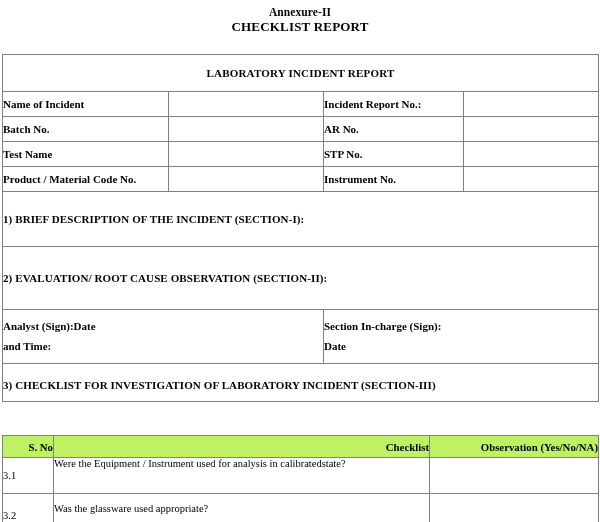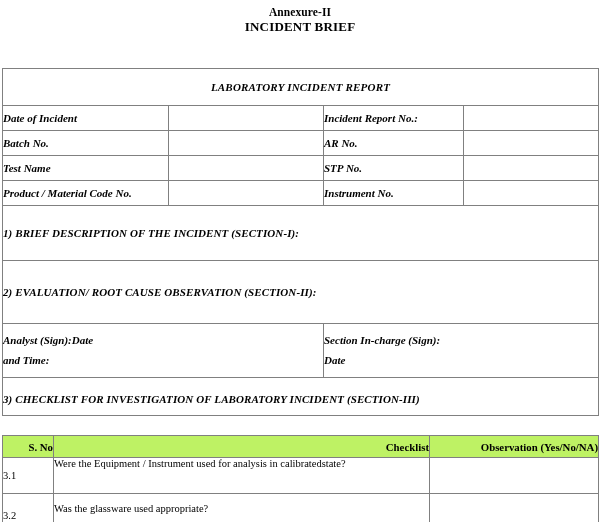--- a/index.html
+++ b/index.html
@@ -30,25 +30,24 @@
     font-weight: bold;
     line-height: 1.25;
   }
   .title-annexure { font-size: 11.5px; letter-spacing: 0.1px; }
   .title-main { font-size: 13px; letter-spacing: 0.2px; }
 
   
   .doc-table {
     position: absolute;
     left: 2px;
-    top: 68px;
+    top: 54px;
     width: 596px;
     border-collapse: collapse;
     table-layout: fixed;
-    font-style: italic;
   }
   .doc-table td {
     border: 1px solid #808080;
     padding: 0;
     vertical-align: middle;
     font-size: 11px;
   }
 
   
   .banner-cell {
@@ -130,38 +129,38 @@
   .chk-row-2 .chk-text { padding-top: 9px; }
   .chk-obs { background: #ffffff; }
 </style>
 </head>
 <body>
 
 <div class="page">
 
   <div class="title-block">
     <div class="title-line title-annexure">Annexure-II</div>
-    <div class="title-line title-main">INCIDENT BRIEF</div>
+    <div class="title-line title-main">CHECKLIST REPORT</div>
   </div>
 
   <table class="doc-table">
     <colgroup>
       <col style="width:166px">
       <col style="width:155px">
       <col style="width:140px">
       <col style="width:135px">
     </colgroup>
     <tbody>
 
       <tr>
         <td class="banner-cell" colspan="4">LABORATORY INCIDENT REPORT</td>
       </tr>
 
       <tr class="row-h">
-        <td class="lbl">Date of Incident</td>
+        <td class="lbl">Name of Incident</td>
         <td class="val"></td>
         <td class="lbl">Incident Report No.:</td>
         <td class="val"></td>
       </tr>
 
 
       <tr class="row-h">
         <td class="lbl">Batch No.</td>
         <td class="val"></td>
         <td class="lbl">AR No.</td>

